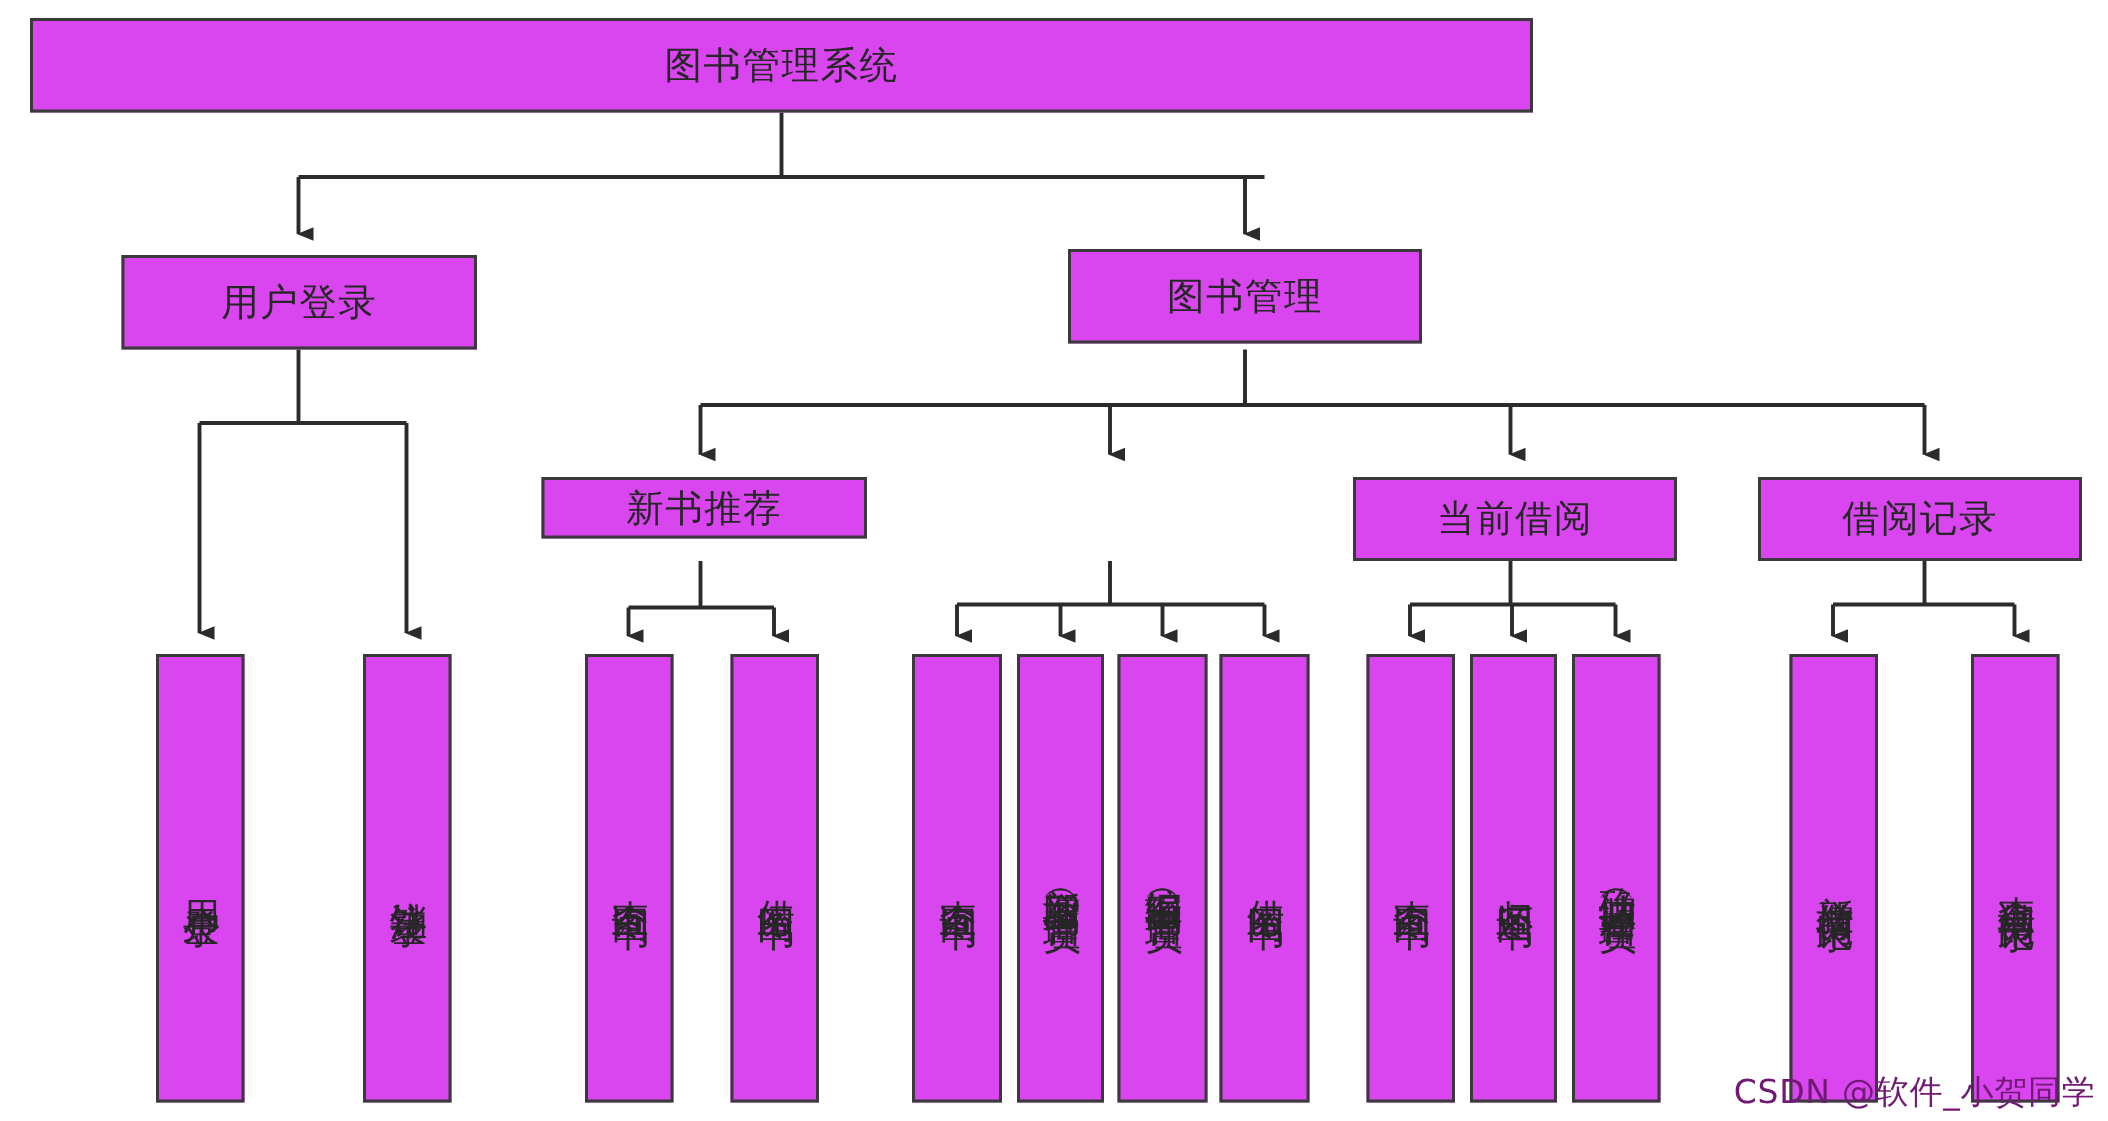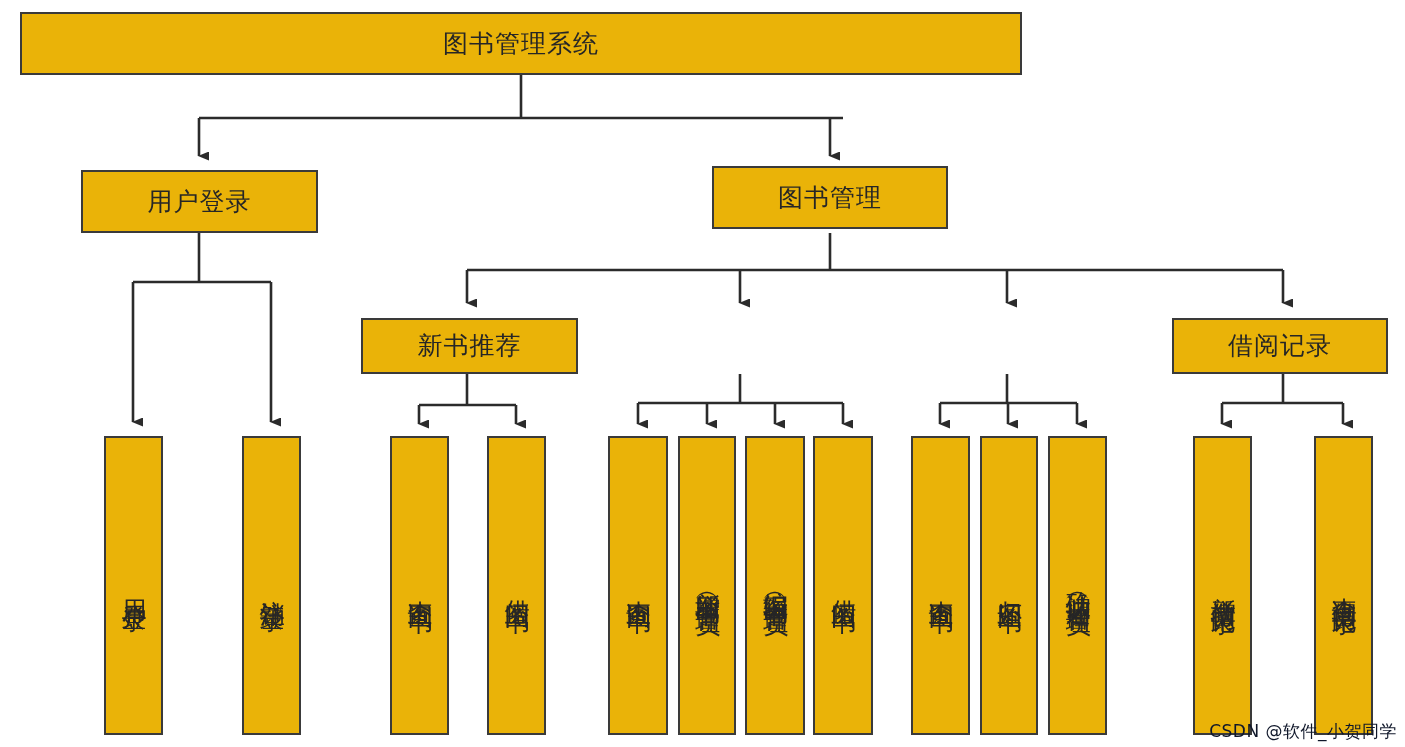--- a/index.html
+++ b/index.html
@@ -22,21 +22,21 @@
     position: absolute;
     left: 0;
     top: 0;
     width: 1405px;
     height: 747px;
     pointer-events: none;
   }
   .node {
     position: absolute;
     box-sizing: border-box;
-    background: #eab308;
+    background: #d946ef;
     border: 2px solid #3a3a3a;
     display: flex;
     align-items: center;
     justify-content: center;
     color: #262626;
   }
   .node.horizontal {
     font-size: 25px;
     line-height: 1.1;
     letter-spacing: 1px;
@@ -50,22 +50,22 @@
     padding: 4px 0;
     white-space: nowrap;
   }
   .node .node-label {
     display: block;
   }
   #watermark {
     position: absolute;
     right: 8px;
     bottom: 4px;
-    font-size: 17px;
-    color: #0f172a;
+    font-size: 22px;
+    color: #701a75;
     letter-spacing: 0.5px;
     white-space: nowrap;
     user-select: none;
   }
 </style>
 </head>
 <body>
 
 <div id="diagram-root">
 
@@ -124,25 +124,28 @@
   </div>
 
   <div class="node horizontal" style="left:81px; top:170px; width:237px; height:63px;">
     <span class="node-label">用户登录</span>
   </div>
 
   <div class="node horizontal" style="left:712px; top:166px; width:236px; height:63px;">
     <span class="node-label">图书管理</span>
   </div>
 
-  <div class="node horizontal" style="left:361px; top:318px; width:217px; height:56px;">
+  <div class="node horizontal" style="left:361px; top:318px; width:217px; height:41px;">
     <span class="node-label">新书推荐</span>
   </div>
 
 
+  <div class="node horizontal" style="left:902px; top:318px; width:216px; height:56px;">
+    <span class="node-label">当前借阅</span>
+  </div>
 
   <div class="node horizontal" style="left:1172px; top:318px; width:216px; height:56px;">
     <span class="node-label">借阅记录</span>
   </div>
 
   <div class="node vertical" style="left:104px; top:436px; width:59px; height:299px;">
     <span class="node-label">用户登录</span>
   </div>
 
   <div class="node vertical" style="left:242px; top:436px; width:59px; height:299px;">

